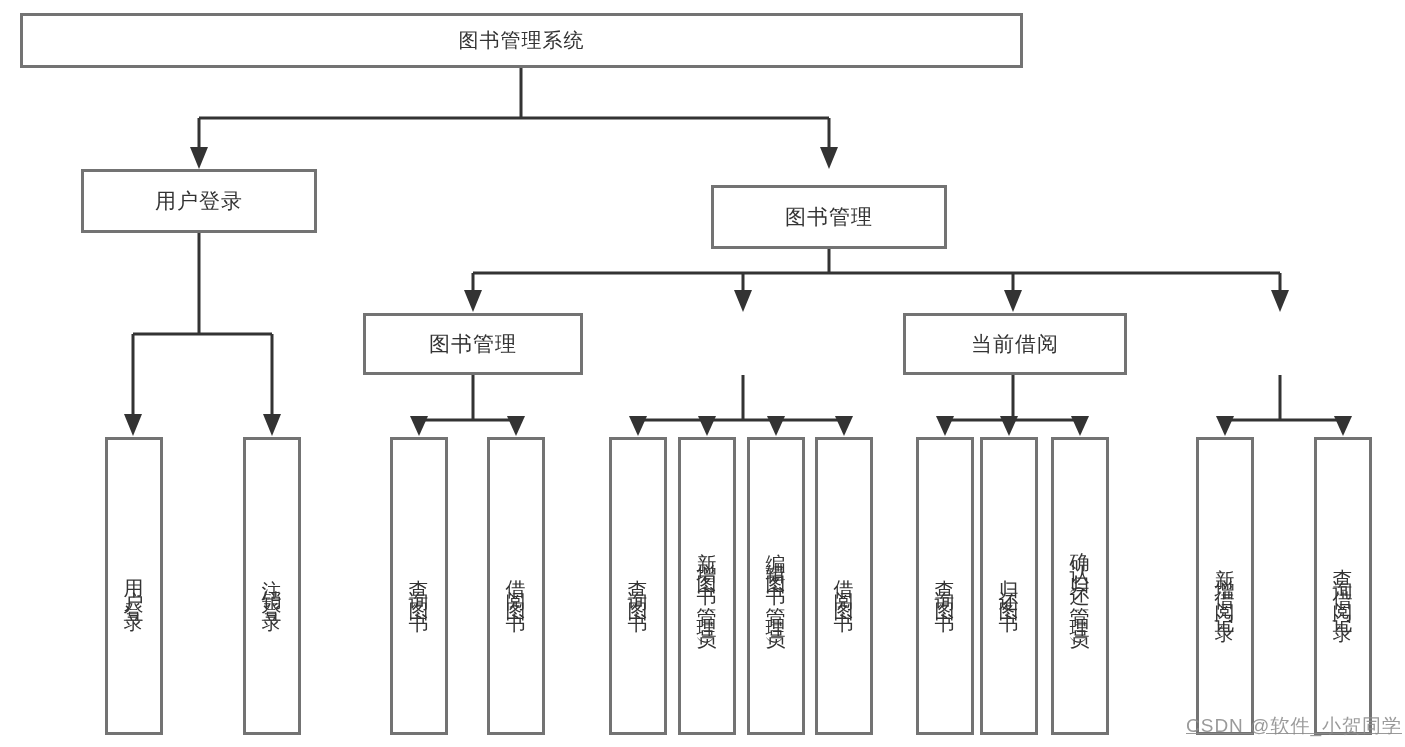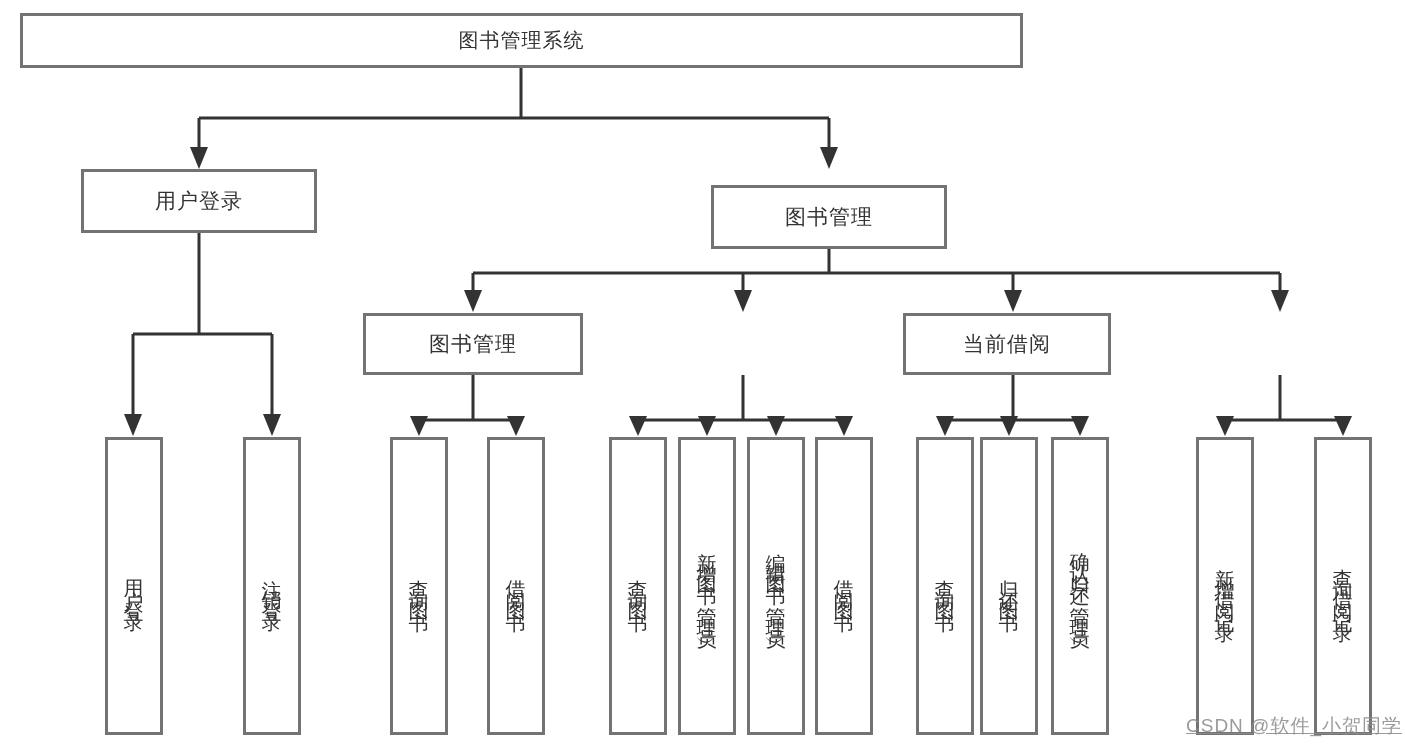--- a/index.html
+++ b/index.html
@@ -92,21 +92,21 @@
   <div class="node node-h" style="left:81px;top:169px;width:236px;height:64px;">
     <span>用户登录</span>
   </div>
   <div class="node node-h" style="left:711px;top:185px;width:236px;height:64px;">
     <span>图书管理</span>
   </div>
 
   <div class="node node-h" style="left:363px;top:313px;width:220px;height:62px;">
     <span>图书管理</span>
   </div>
-  <div class="node node-h" style="left:903px;top:313px;width:208px;height:62px;">
+  <div class="node node-h" style="left:903px;top:313px;width:224px;height:62px;">
     <span>当前借阅</span>
   </div>
 
   <div class="node node-v" style="left:105px;top:437px;width:58px;height:298px;">
     <span class="vtext">用户登录</span>
   </div>
   <div class="node node-v" style="left:243px;top:437px;width:58px;height:298px;">
     <span class="vtext">注销登录</span>
   </div>
 

